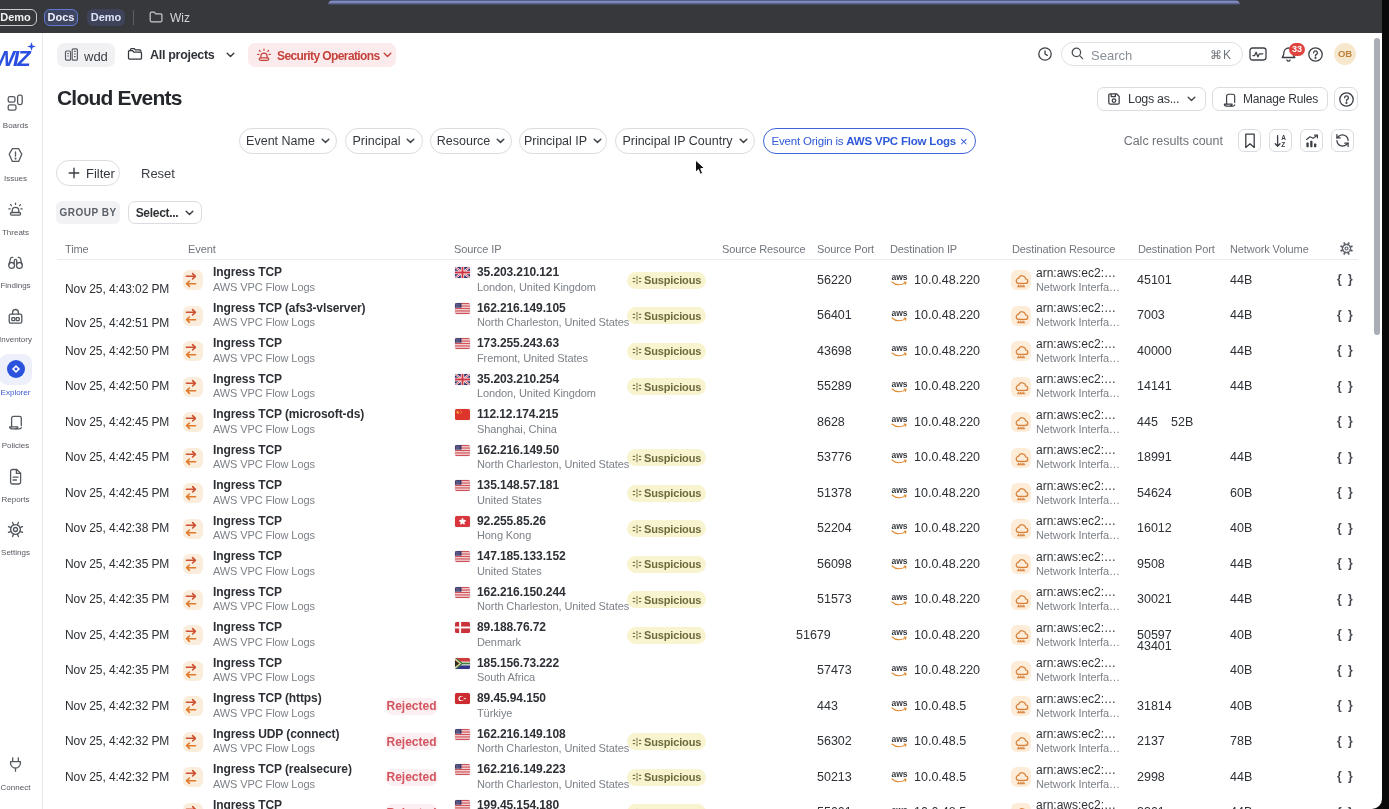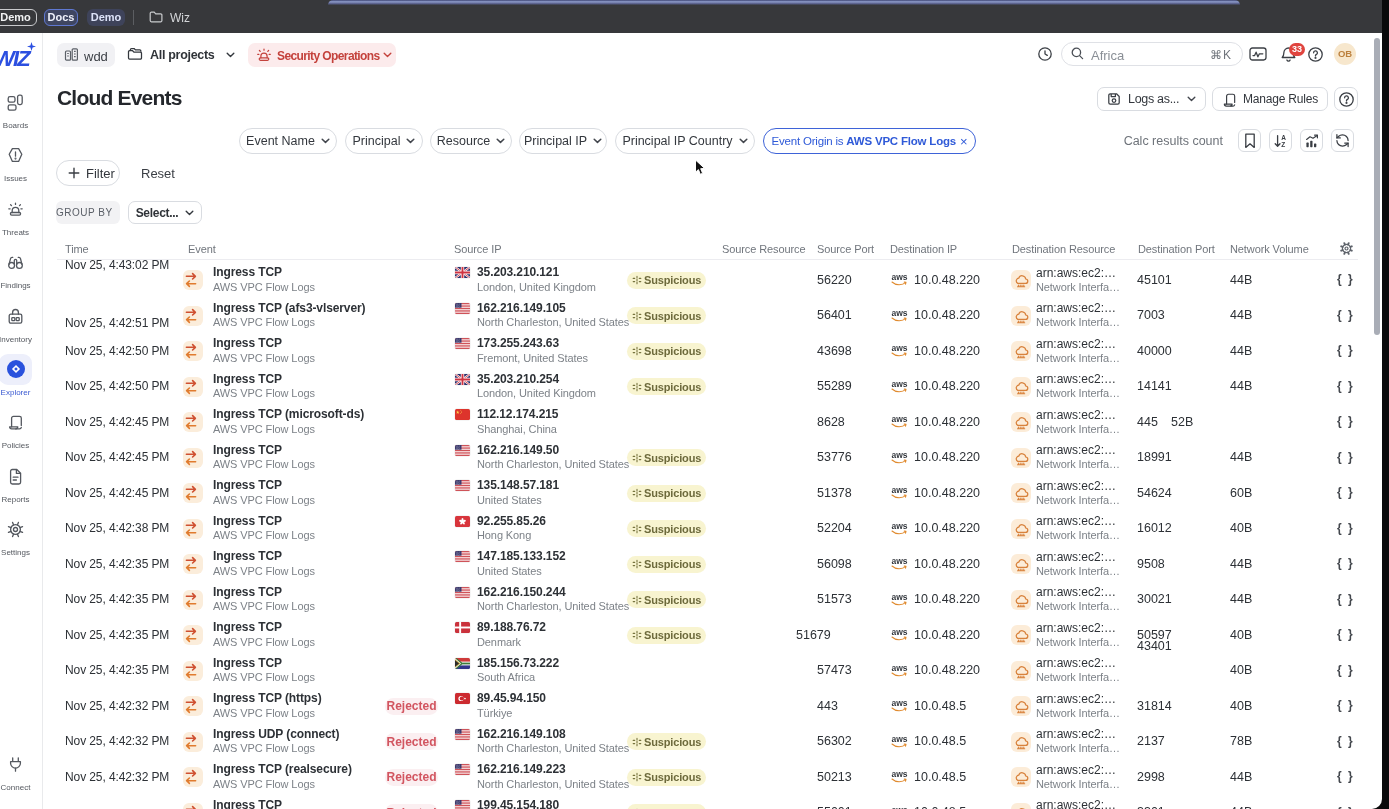--- a/index.html
+++ b/index.html
@@ -163,21 +163,21 @@
         <path d="M7,3.8 V7 l2.3,1.4"></path>
       </g>
     </svg>
 <div class="abs" style="left:1061px;top:42px;width:182px;height:24px;border-radius:12px;border:1px solid #dfe1e6;box-sizing:border-box;background:#fff"></div>
 <svg class="abs" style="left:1071px;top:47px" width="13" height="13" viewBox="0 0 13 13">
       <g stroke="#4a4e55" stroke-width="1.3" fill="none" stroke-linecap="round">
         <circle cx="5.4" cy="5.4" r="4.2"></circle>
         <path d="M8.6,8.6 L11.6,11.6"></path>
       </g>
     </svg>
-<div class="abs" style="left:1091px;top:47.5px;font-size:13px;color:#8a8f96">Africa</div>
+<div class="abs" style="left:1091px;top:47.5px;font-size:13px;color:#8a8f96">Search</div>
 <div class="abs" style="left:1210px;top:48px;font-size:12px;color:#6f747b">⌘ K</div>
 <svg class="abs" style="left:1249px;top:47px" width="18" height="14" viewBox="0 0 18 14">
       <g stroke="#3c4046" stroke-width="1.3" fill="none" stroke-linecap="round" stroke-linejoin="round">
         <rect x="1" y="1" width="16" height="12" rx="2.4"></rect>
         <path d="M4,8.6 h1.6 l1.5,-3.4 1.8,4.6 1.5,-3 h3.4"></path>
       </g>
     </svg>
 <svg class="abs" style="left:1280px;top:46px" width="17" height="17" viewBox="0 0 17 17">
       <g stroke="#3c4046" stroke-width="1.3" fill="none" stroke-linecap="round" stroke-linejoin="round">
         <path d="M8.5,2 a4.6,4.6 0 0 1 4.6,4.6 c0,3.1 .9,4.1 1.7,4.9 H2.2 c.8,-.8 1.7,-1.8 1.7,-4.9 A4.6,4.6 0 0 1 8.5,2 z"></path>
@@ -277,21 +277,21 @@
 <div class="abs pill pill-gray" style="left:615px;top:128px;width:140px">Principal IP Country<svg width="9" height="6" viewBox="0 0 9 6" style="margin-left:6px">
         <path d="M1.2,1.2 L4.5,4.4 L7.8,1.2" stroke="#42464d" stroke-width="1.5" fill="none" stroke-linecap="round" stroke-linejoin="round"></path>
       </svg></div>
 <div class="abs pill pill-blue" style="left:763px;top:128px;width:213px;font-size:11.5px;letter-spacing:-.2px">Event Origin is&nbsp;<b>AWS VPC Flow Logs</b><span class="xx">×</span></div>
 <div class="abs" style="left:56px;top:160px;width:64px;height:26px;border:1px solid #d9dce1;border-radius:13px;background:#fff"></div>
 <svg class="abs" style="left:68px;top:167px" width="12" height="12" viewBox="0 0 12 12">
       <path d="M6,1.2 V10.8 M1.2,6 H10.8" stroke="#3a3e44" stroke-width="1.4" fill="none" stroke-linecap="round"></path>
     </svg>
 <div class="abs" style="left:86px;top:166px;font-size:13px;font-weight:500;color:#33373d">Filter</div>
 <div class="abs" style="left:141px;top:166px;font-size:13px;font-weight:500;color:#3a3e44">Reset</div>
-<div class="abs" style="left:56px;top:201px;width:64px;height:23px;border-radius:6px;background:#f2f2f4;color:#5a5f67;font-size:10px;font-weight:400;letter-spacing:.5px;text-align:left;line-height:23px">GROUP BY</div>
+<div class="abs" style="left:56px;top:201px;width:64px;height:23px;border-radius:6px;background:#f2f2f4;color:#5a5f67;font-size:10px;font-weight:700;letter-spacing:.5px;text-align:center;line-height:23px">GROUP BY</div>
 <div class="abs" style="left:128px;top:201px;width:74px;height:23px;border:1px solid #d9dce1;border-radius:7px;background:#fff;display:flex;align-items:center;justify-content:center;font-size:12px;font-weight:700;color:#2f3338">
       <span style="letter-spacing:-.3px">Select...</span>
       <svg width="9" height="6" viewBox="0 0 9 6" style="margin-left:7px">
         <path d="M1.2,1.2 L4.5,4.4 L7.8,1.2" stroke="#33373d" stroke-width="1.4" fill="none" stroke-linecap="round" stroke-linejoin="round"></path>
       </svg>
     </div>
 <div class="abs th" style="left:65px;top:243px">Time</div>
 <div class="abs th" style="left:188px;top:243px">Event</div>
 <div class="abs th" style="left:454px;top:243px">Source IP</div>
 <div class="abs th" style="left:722px;top:243px">Source Resource</div>
@@ -301,21 +301,21 @@
 <div class="abs th" style="left:1138px;top:243px">Destination Port</div>
 <div class="abs th" style="left:1230px;top:243px">Network Volume</div>
 <svg class="abs" style="left:1340px;top:242px" width="13" height="13" viewBox="0 0 13 13">
       <g stroke="#5d626a" stroke-width="1.2" fill="none" stroke-linecap="round">
         <circle cx="6.5" cy="6.5" r="4.1"></circle>
         <circle cx="6.5" cy="6.5" r="1.5"></circle>
         <path stroke-width="1.9" d="M10.29,8.07 L11.77,8.68 M8.07,10.29 L8.68,11.77 M4.93,10.29 L4.32,11.77 M2.71,8.07 L1.23,8.68 M2.71,4.93 L1.23,4.32 M4.93,2.71 L4.32,1.23 M8.07,2.71 L8.68,1.23 M10.29,4.93 L11.77,4.32"></path>
       </g>
     </svg>
 <div class="abs" style="left:57px;top:259px;width:1301px;height:1px;background:#ececf0"></div>
-    <div class="abs tm c1" style="left:65px;top:259px">Nov 25, 4:43:02 PM</div>
+    <div class="abs tm c1" style="left:65px;top:283px">Nov 25, 4:43:02 PM</div>
     <div class="abs" style="left:183px;top:270.0px;width:20px;height:20px;border-radius:6px;background:#fbeddb"></div>
     <svg class="abs" style="left:183px;top:270.0px" width="20" height="20" viewBox="0 0 20 20">
       <g stroke-linecap="round" stroke-linejoin="round" fill="none">
         <path d="M3.4,6.3 H12 M9.6,3.6 L12.4,6.3 L9.6,9" stroke="#cf5030" stroke-width="1.6"></path>
         <path d="M12.6,13.7 H4 M6.4,11 L3.6,13.7 L6.4,16.4" stroke="#e07b2e" stroke-width="1.6"></path>
       </g>
     </svg>
     <div class="abs t13 sb c1" style="left:213px;top:266.0px">Ingress TCP</div>
     <div class="abs t115 c2" style="left:213px;top:281.5px">AWS VPC Flow Logs</div>
     <svg class="abs" style="left:455px;top:267.0px;border-radius:1.5px;box-shadow:0 0 0 .5px rgba(0,0,0,.08)" width="15" height="11" viewBox="0 0 15 11">

